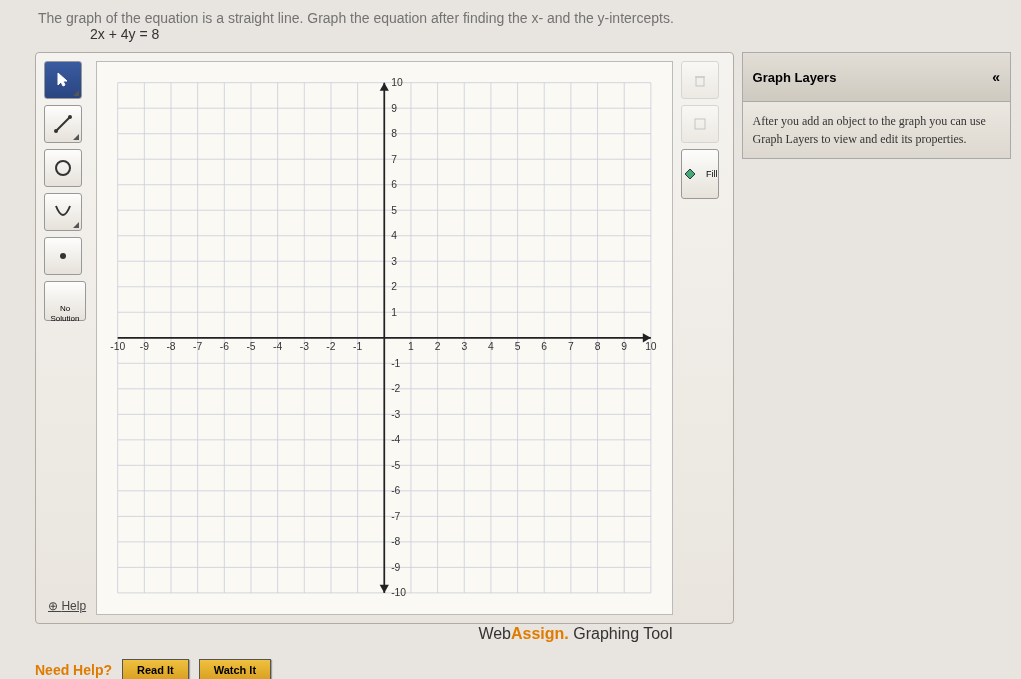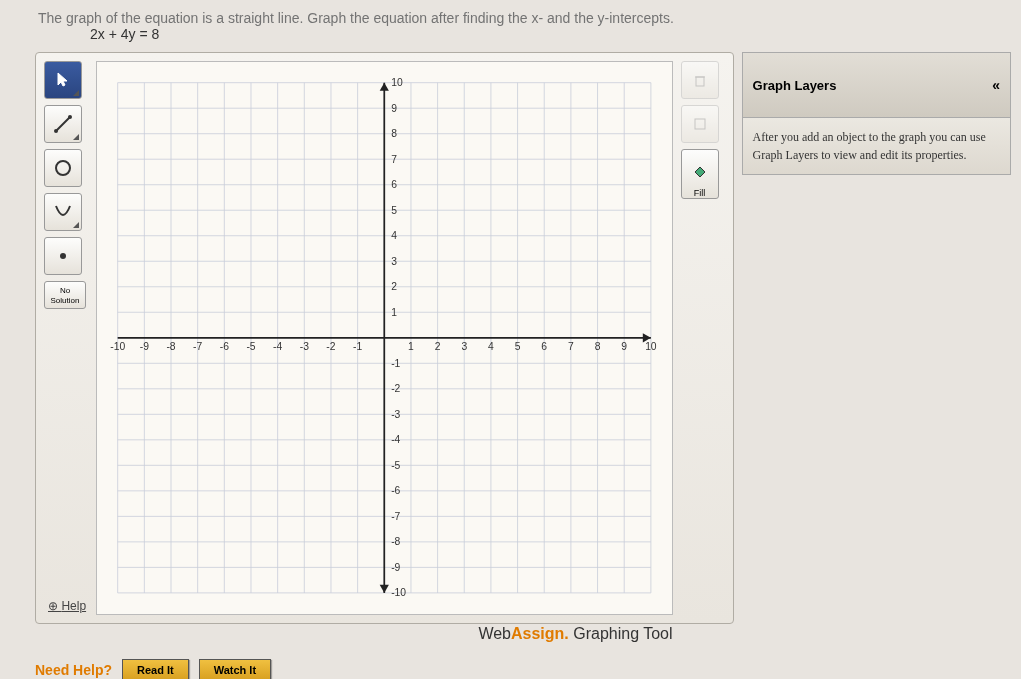--- a/index.html
+++ b/index.html
@@ -64,28 +64,28 @@
     .tool-corner {
       position: absolute;
       bottom: 2px;
       right: 2px;
       width: 0; height: 0;
       border-left: 6px solid transparent;
       border-bottom: 6px solid #555;
     }
     .no-solution-btn {
       width: 42px;
-      height: 28px;
+      height: 40px;
       background: linear-gradient(#fdfdfc, #e6e2da);
       border: 1px solid #999;
       border-radius: 3px;
       font-size: 8px;
       text-align: center;
       line-height: 1.3;
-      padding-top: 4px;
+      padding-top: 22px;
       cursor: pointer;
     }
     .help-link {
       position: absolute;
       bottom: 10px;
       left: 12px;
       font-size: 12px;
       color: #444;
       text-decoration: underline;
       cursor: pointer;
@@ -104,21 +104,21 @@
       width: 44px;
       margin-left: 8px;
     }
     .fill-btn {
       width: 38px;
       height: 50px;
       background: linear-gradient(#fdfdfc, #e6e2da);
       border: 1px solid #999;
       border-radius: 3px;
       display: flex;
-      flex-direction: column;
+      flex-direction: row;
       align-items: center;
       justify-content: flex-end;
       cursor: pointer;
       font-size: 9px;
       gap: 8px;
     }
     .attribution {
       position: absolute;
       bottom: -20px;
       right: 60px;
@@ -126,21 +126,21 @@
       color: #333;
     }
     .attribution b { color: #e07b00; }
     .layers-panel {
       width: 270px;
       padding-top: 0;
     }
     .layers-header {
       background: linear-gradient(#e2ded6, #cfcac0);
       border: 1px solid #aaa;
-      padding: 24px 10px;
+      padding: 16px 10px;
       font-weight: bold;
       font-size: 13px;
       display: flex;
       justify-content: space-between;
       align-items: center;
     }
     .layers-body {
       background: linear-gradient(#ebe8e1, #ddd8cf);
       border: 1px solid #aaa;
       border-top: none;

